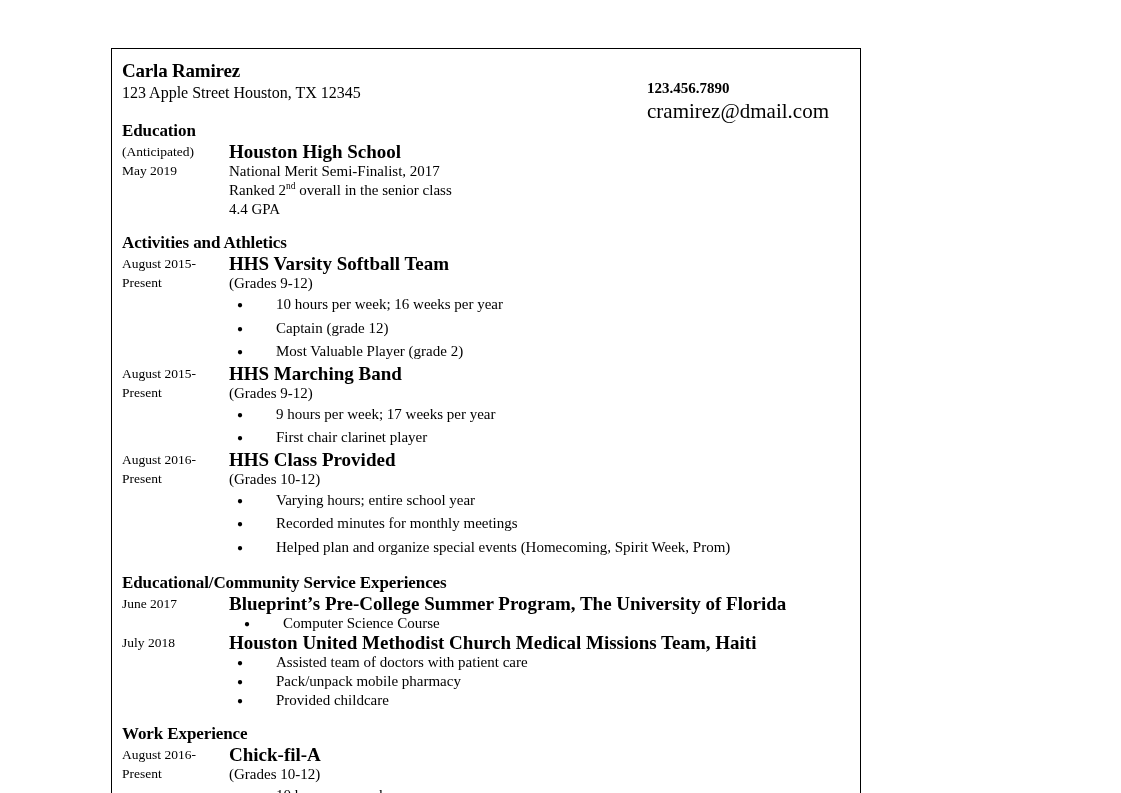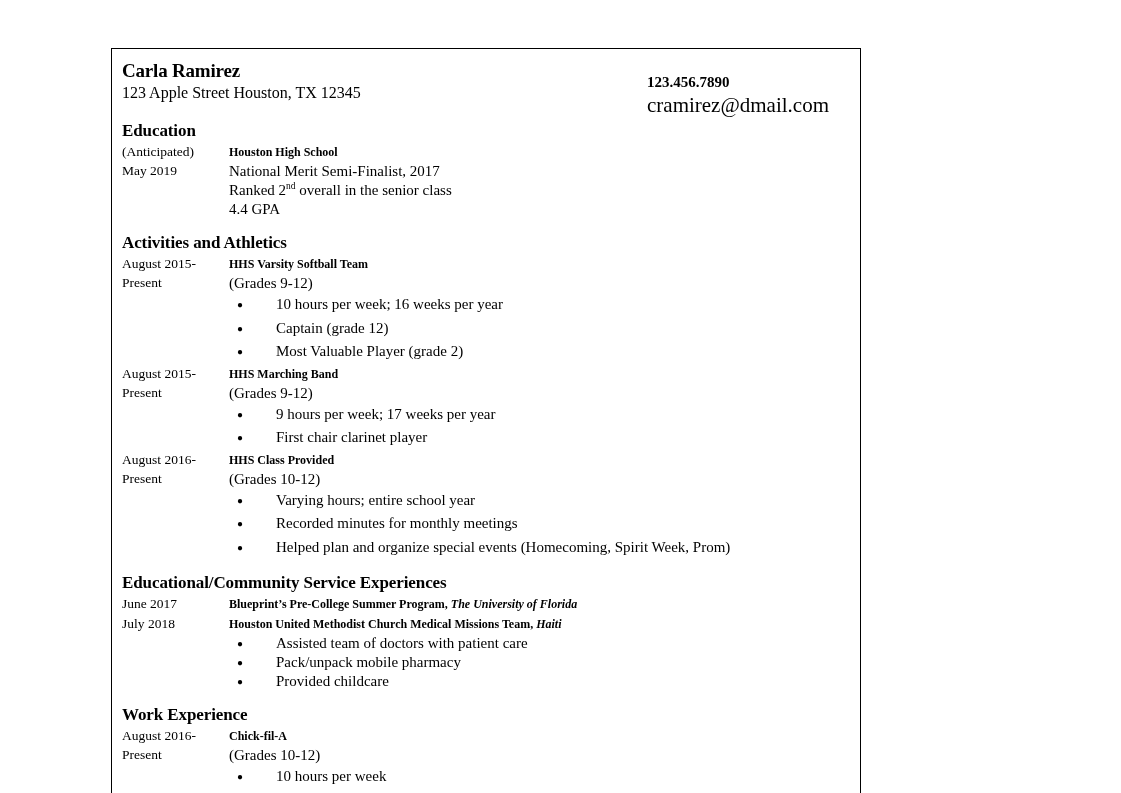--- a/index.html
+++ b/index.html
@@ -31,21 +31,21 @@
   #inner {
     padding: 10px 0 0 10px;
   }
 
   
   .hdr {
     position: relative;
     height: 48px;
   }
   .hdr-left { position: absolute; left: 0; top: 0; }
-  .hdr-right { position: absolute; left: 525px; top: 12px; text-align: left; }
+  .hdr-right { position: absolute; left: 525px; top: 18px; text-align: left; }
 
   .name {
     font-size: 19px;
     font-weight: bold;
     line-height: 23px;
     letter-spacing: -0.2px;
   }
   .address {
     font-size: 16px;
     line-height: 22px;
@@ -82,27 +82,26 @@
     width: 100px;
     font-size: 13.5px;
     line-height: 19px;
   }
   .dates div { white-space: nowrap; }
 
   .body {
     margin-left: 107px;
   }
   .org {
-    font-size: 12px;
+    font-size: 19px;
     font-weight: bold;
     line-height: 20px;
   }
   .org .place {
     font-weight: bold;
-    font-style: italic;
   }
   .sub {
     font-size: 15px;
     line-height: 19px;
   }
 
   ul.bullets {
     list-style: none;
     margin: 0;
     padding: 0;
@@ -211,20 +210,23 @@
           </div>
         </div>
         <div class="section">
           <div class="section-title">Educational/Community Service Experiences</div>
           <div class="entry">
             <div class="dates">
               <div>June 2017</div>
             </div>
             <div class="body">
               <div class="org"><span>Blueprint’s Pre-College Summer Program,</span> <span class="place">The University of Florida</span></div>
+              <ul class="bullets shift tight">
+                <li>Computer Science Course</li>
+              </ul>
             </div>
           </div>
           <div class="entry">
             <div class="dates">
               <div>July 2018</div>
             </div>
             <div class="body">
               <div class="org"><span>Houston United Methodist Church Medical Missions Team,</span> <span class="place">Haiti</span></div>
               <ul class="bullets tight">
                 <li>Assisted team of doctors with patient care</li>

